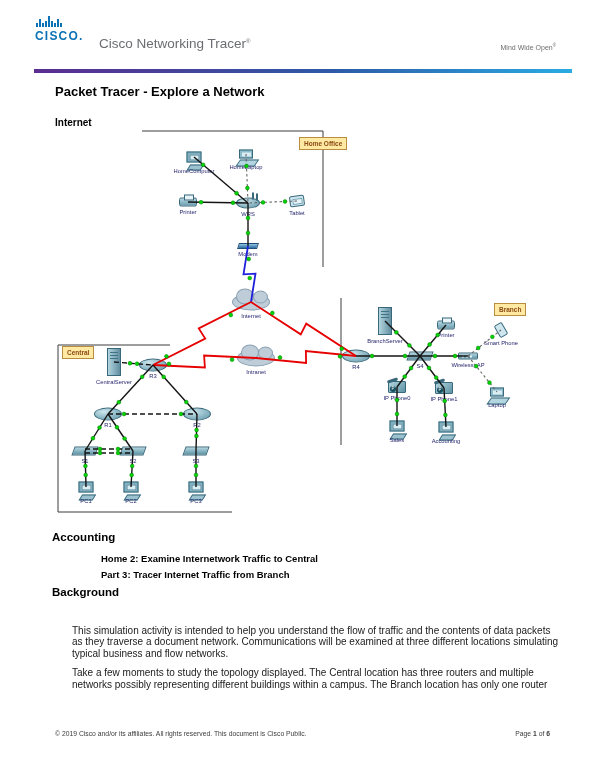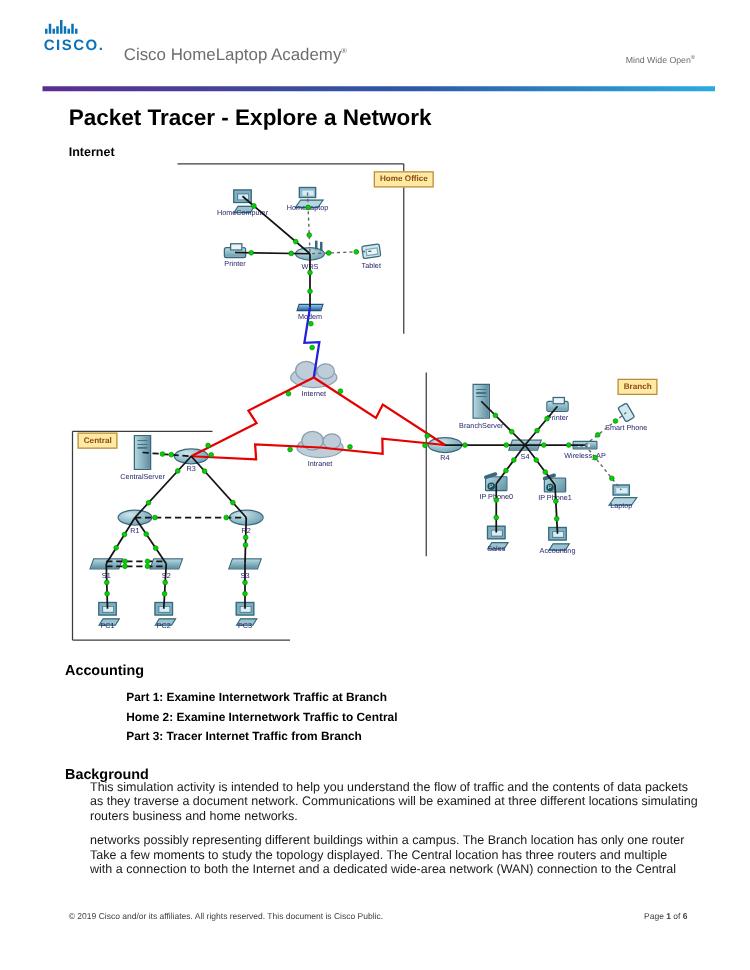--- a/index.html
+++ b/index.html
@@ -11,25 +11,25 @@
   .logo-bars i{display:block;width:2px;background:#0b72b5;}
   .logo-word{position:absolute;left:35px;top:29px;font-size:12px;font-weight:bold;color:#0b72b5;letter-spacing:1.2px;}
   .brand{position:absolute;left:99px;top:36px;font-size:13.5px;color:#6b6d70;}
   .brand sup{font-size:6px;}
   .tagline{position:absolute;right:44px;top:43px;font-size:7px;color:#6b6d70;}
   .tagline sup{font-size:4.5px;}
   .grad-bar{position:absolute;left:34px;top:69px;width:538px;height:4px;
             background:linear-gradient(90deg,#5c2d91 0%,#2d59a6 55%,#2aabe2 100%);}
 
   
-  .doc-title{position:absolute;left:55px;top:84px;font-size:18px;font-weight:bold;color:#000;}
+  .doc-title{position:absolute;left:55px;top:84px;font-size:13px;font-weight:bold;color:#000;}
   .h2{position:absolute;font-weight:bold;color:#000;}
   .h-topology{left:55px;top:117px;font-size:10px;}
   .h-objectives{left:52px;top:531px;font-size:11.5px;}
-  .h-background{left:52px;top:614px;font-size:11.5px;}
+  .h-background{left:52px;top:586px;font-size:11.5px;}
   .objectives{position:absolute;left:101px;top:554px;}
   .objectives .part{font-size:9.5px;font-weight:bold;line-height:10px;margin-bottom:5.5px;color:#000;white-space:nowrap;}
   .background{position:absolute;left:72px;top:625px;}
   .background .para{margin:0 0 8px 0;}
   .background .tline{font-size:10px;line-height:11.4px;color:#1a1a1a;white-space:nowrap;}
   .footer-left{position:absolute;left:55px;top:730px;font-size:6.8px;color:#3c3c3c;}
   .footer-right{position:absolute;right:50px;top:730px;font-size:6.8px;color:#3c3c3c;}
   .footer-right b{font-weight:bold;}
 
   
@@ -129,21 +129,21 @@
       <i style="height:8px"></i>
       <i style="height:4px"></i>
     <i style="height:6px"></i>
       <i style="height:11px"></i>
       <i style="height:6px"></i>
     <i style="height:4px"></i>
       <i style="height:8px"></i>
       <i style="height:4px"></i>
   </div>
   <div class="logo-word">CISCO.</div>
-  <div class="brand"><span>Cisco HomeLaptop Academy</span><sup>®</sup></div>
+  <div class="brand"><span>Cisco Networking Tracer</span><sup>®</sup></div>
   <div class="tagline"><span>Mind Wide Open</span><sup>®</sup></div>
   <div class="grad-bar"></div>
 
   <div class="doc-title">Packet Tracer - Explore a Network</div>
   <div class="h2 h-topology">Internet</div>
 
   <div class="topo">
     <svg id="links-svg" width="600" height="776">
         <line x1="142" y1="131" x2="323" y2="131" stroke="#3c3c3c" stroke-width="1"></line>
         <line x1="323" y1="131" x2="323" y2="267" stroke="#3c3c3c" stroke-width="1"></line>
@@ -370,35 +370,33 @@
         <circle cx="445.3854229763221" cy="415.01574803828095" r="1.9" fill="#00d400" stroke="#057a05" stroke-width="0.5"></circle>
         <circle cx="478.21139173895796" cy="347.9546610541543" r="1.9" fill="#00d400" stroke="#057a05" stroke-width="0.5"></circle>
         <circle cx="492.3595916054971" cy="336.80759449263866" r="1.9" fill="#00d400" stroke="#057a05" stroke-width="0.5"></circle>
         <circle cx="476.1552839923444" cy="366.12380081808266" r="1.9" fill="#00d400" stroke="#057a05" stroke-width="0.5"></circle>
         <circle cx="489.47204554552826" cy="382.6549530910006" r="1.9" fill="#00d400" stroke="#057a05" stroke-width="0.5"></circle>
       </svg>
   </div>
 
   <div class="h2 h-objectives">Accounting</div>
   <div class="objectives" id="objectives-list">
-      <div class="part">Part 1: Examine Internetwork Traffic at Branch</div>
       <div class="part">Home 2: Examine Internetwork Traffic to Central</div>
       <div class="part">Part 3: Tracer Internet Traffic from Branch</div>
     </div>
 
   <div class="h2 h-background">Background</div>
   <div class="background" id="background-paras">
       <div class="para">
         <div class="tline">This simulation activity is intended to help you understand the flow of traffic and the contents of data packets</div>
         <div class="tline">as they traverse a document network. Communications will be examined at three different locations simulating</div>
-        <div class="tline">routers business and home networks.</div>
+        <div class="tline">typical business and flow networks.</div>
       </div>
       <div class="para">
+        <div class="tline">Take a few moments to study the topology displayed. The Central location has three routers and multiple</div>
         <div class="tline">networks possibly representing different buildings within a campus. The Branch location has only one router</div>
-        <div class="tline">Take a few moments to study the topology displayed. The Central location has three routers and multiple</div>
-        <div class="tline">with a connection to both the Internet and a dedicated wide-area network (WAN) connection to the Central</div>
       </div>
     </div>
 
   <div class="footer-left">© 2019 Cisco and/or its affiliates. All rights reserved. This document is Cisco Public.</div>
   <div class="footer-right"><span>Page</span> <b>1</b> <span>of</span> <b>6</b></div>
 
 </div>
 
 </body></html>

